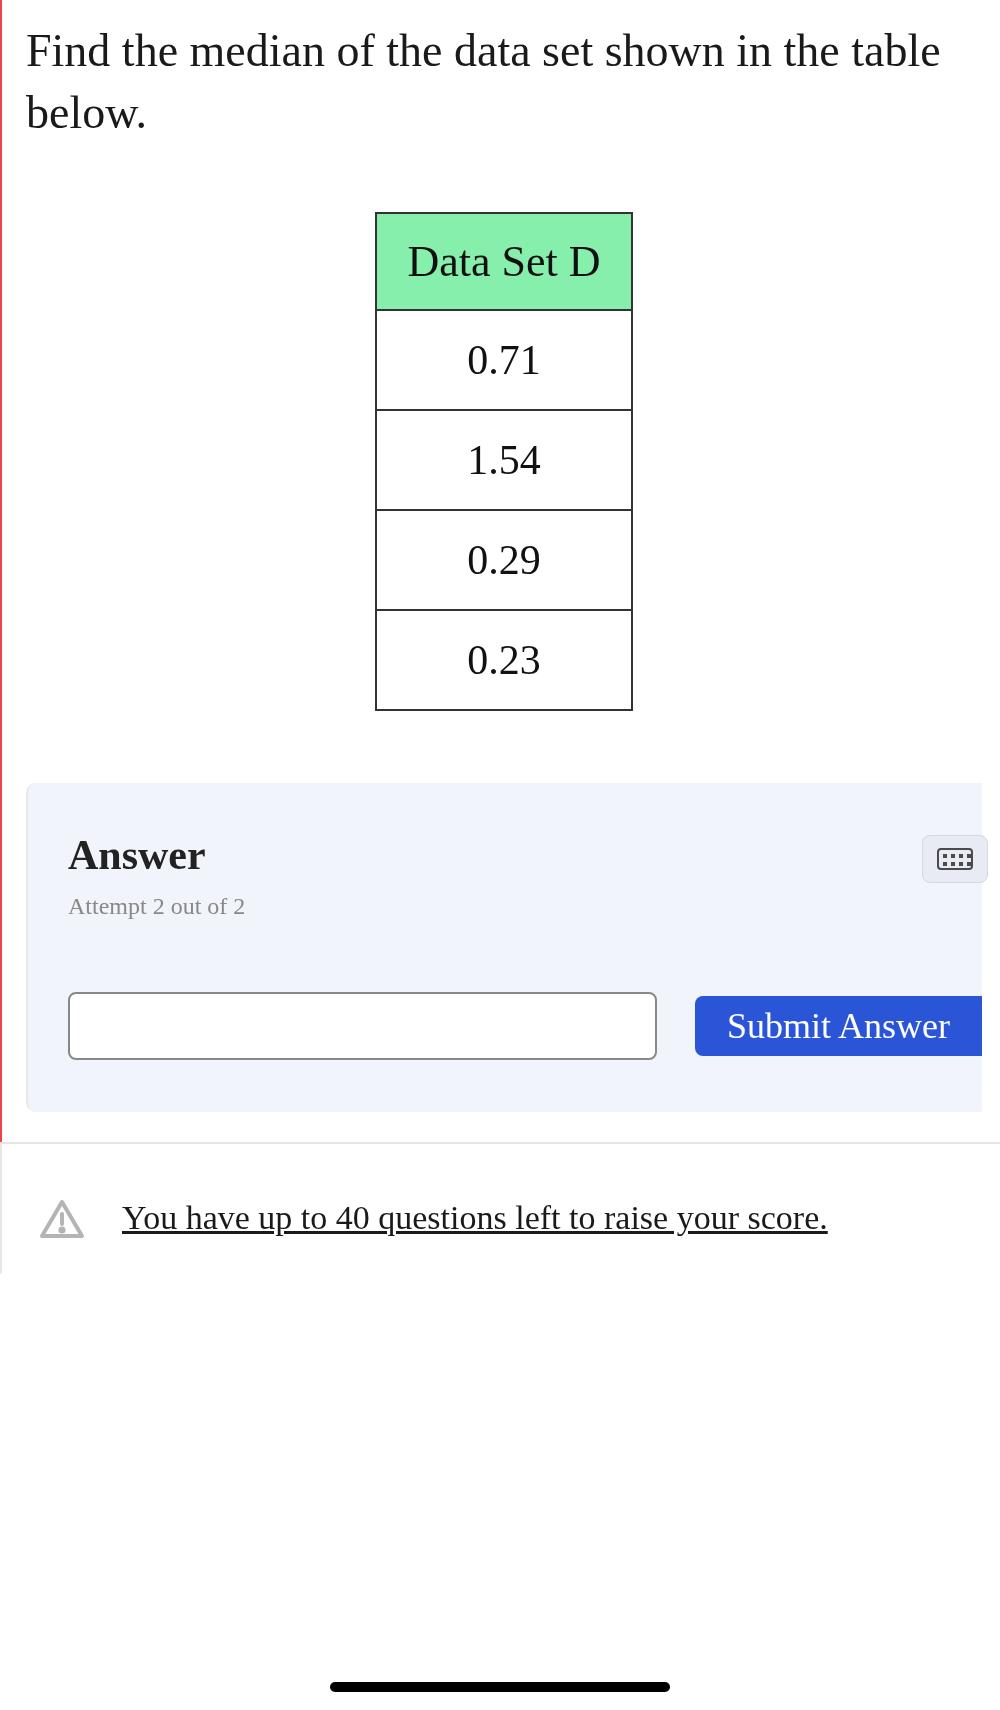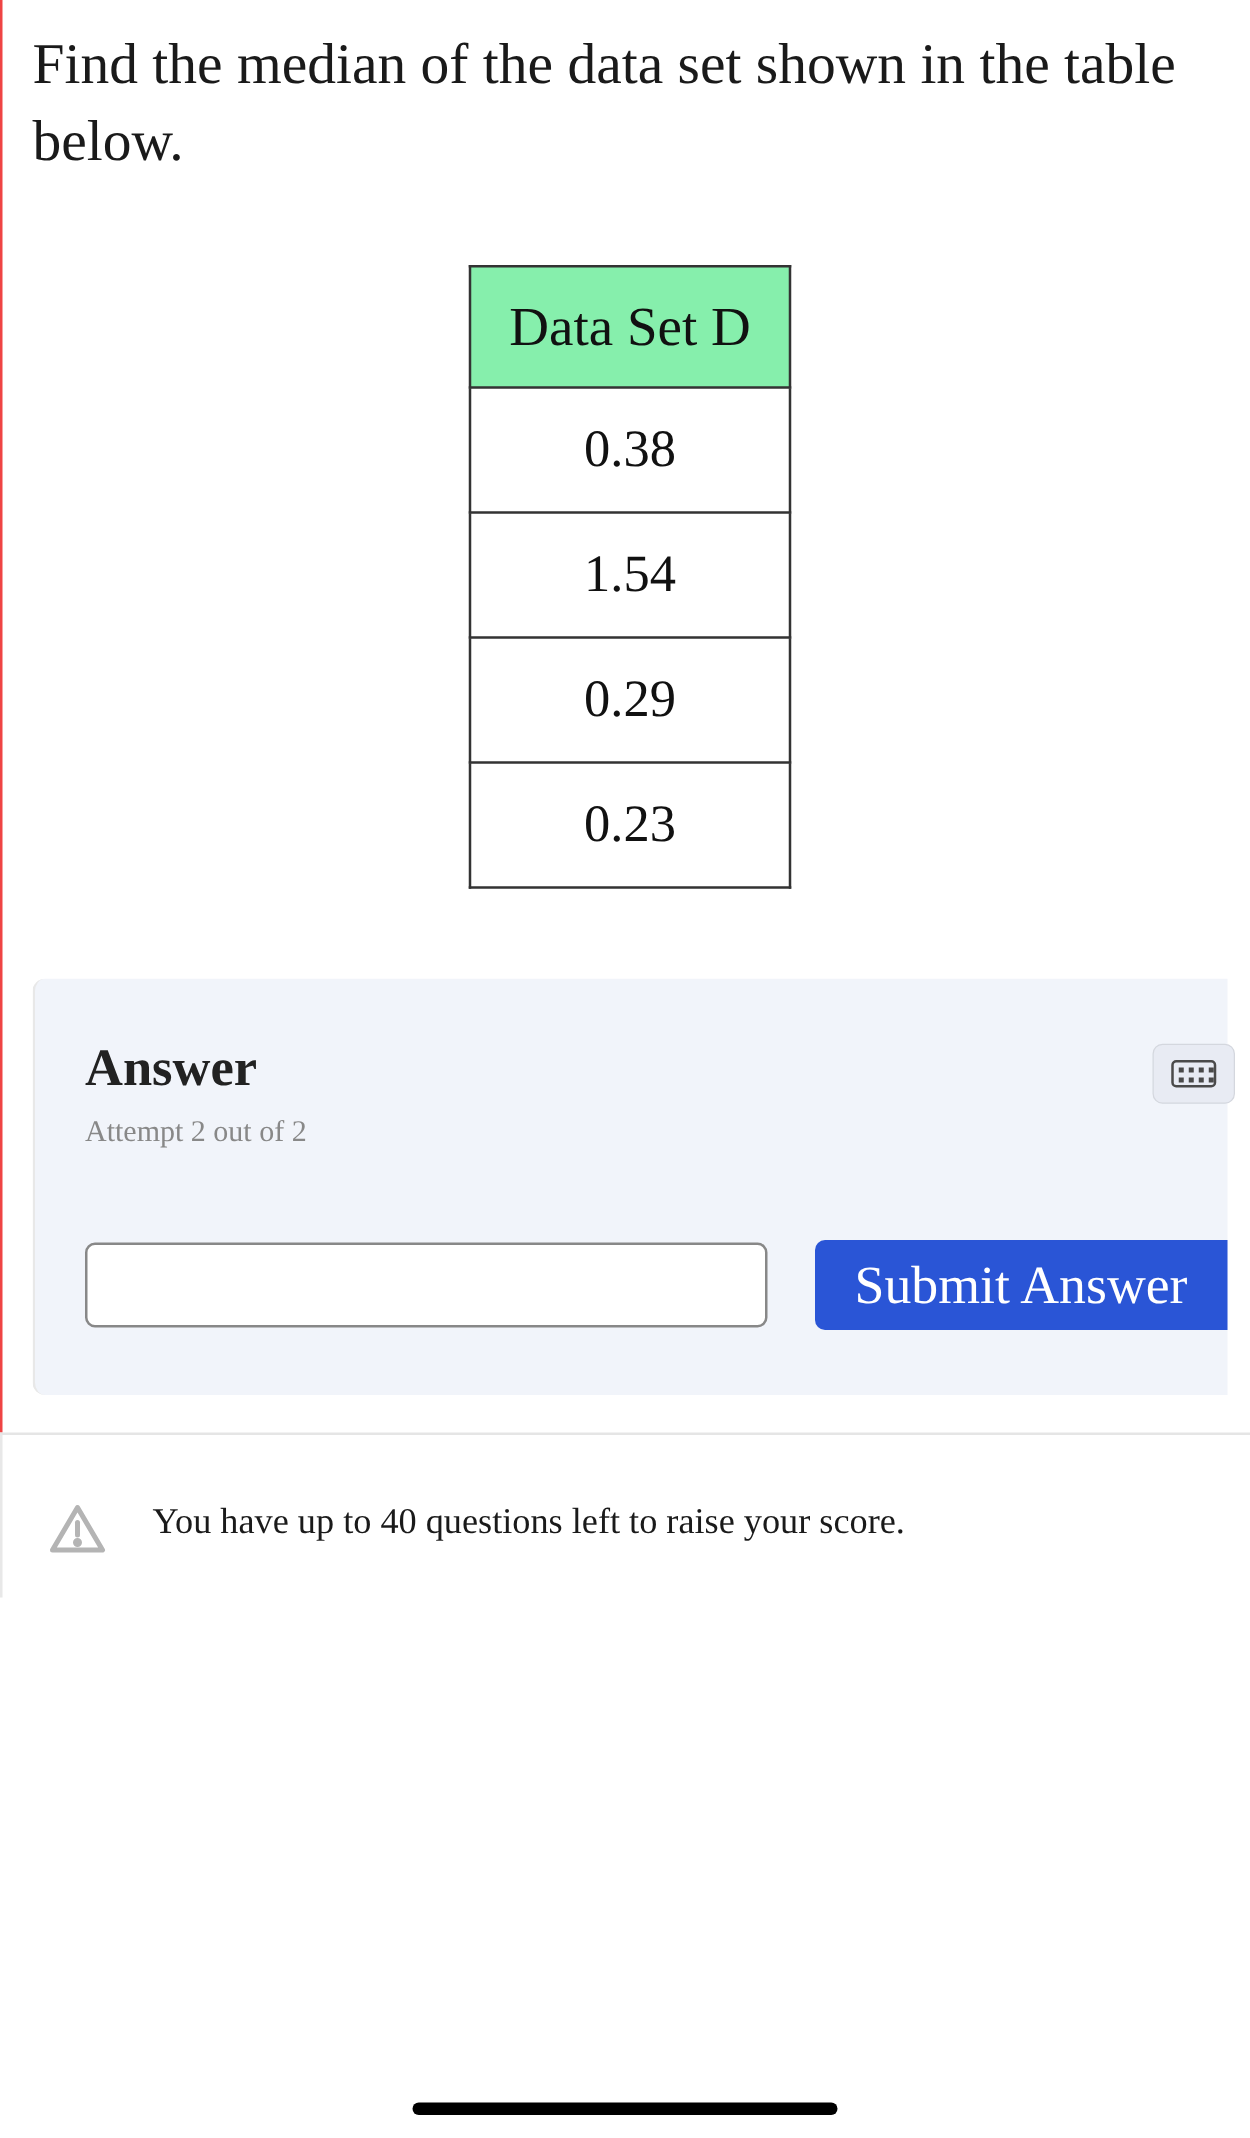--- a/index.html
+++ b/index.html
@@ -118,47 +118,48 @@
       border-radius: 8px;
       font-size: 30px;
       padding: 0 16px;
       font-family: Georgia, serif;
       background: #fff;
     }
     .submit-button {
       background: #2a55d6;
       color: #fff;
       border: none;
-      height: 72px;
+      height: 60px;
       padding: 0 32px;
-      font-size: 43px;
+      font-size: 36px;
       font-family: Georgia, serif;
       border-radius: 8px 0 0 8px;
       cursor: pointer;
       margin-right: -40px;
     }
     .notice-bar {
       border-top: 2px solid #e5e5e5;
       padding: 48px 20px 30px 36px;
       display: flex;
       align-items: flex-start;
       gap: 36px;
       border-left: 2px solid #e8e8e8;
     }
     .warning-icon {
       width: 48px;
       height: 48px;
       flex-shrink: 0;
       margin-top: 4px;
     }
     .notice-text {
-      font-size: 29px;
+      font-size: 34px;
       line-height: 1.5;
       color: #1a1a1a;
       font-family: Georgia, serif;
+      text-decoration: underline;
     }
     .bottom-handle {
       position: absolute;
       bottom: 18px;
       left: 50%;
       transform: translateX(-50%);
       width: 340px;
       height: 10px;
       background: #000;
       border-radius: 6px;
@@ -172,21 +173,21 @@
 
   <div class="table-container">
     <table class="data-table">
       <thead>
         <tr>
           <th>Data Set D</th>
         </tr>
       </thead>
       <tbody>
         <tr>
-            <td>0.38</td>
+            <td>0.71</td>
           </tr>
         <tr>
             <td>1.54</td>
           </tr>
         <tr>
             <td>0.29</td>
           </tr>
         <tr>
             <td>0.23</td>
           </tr>

